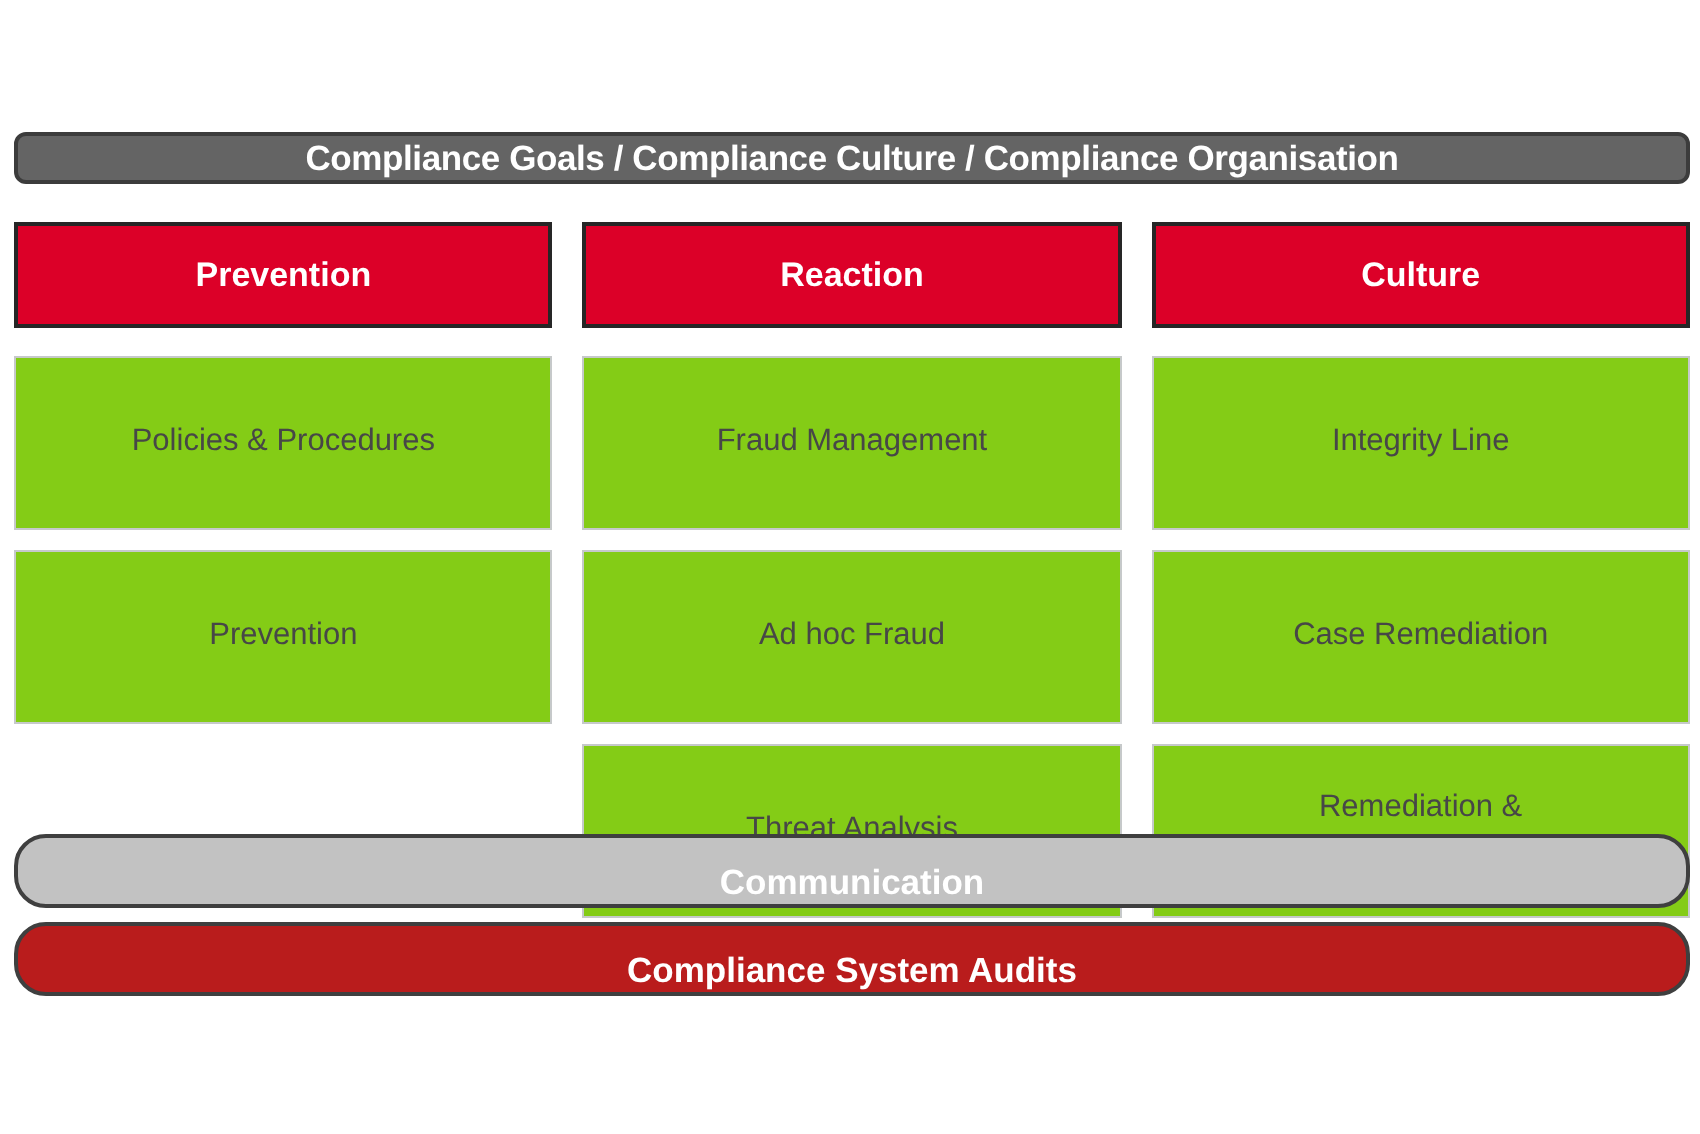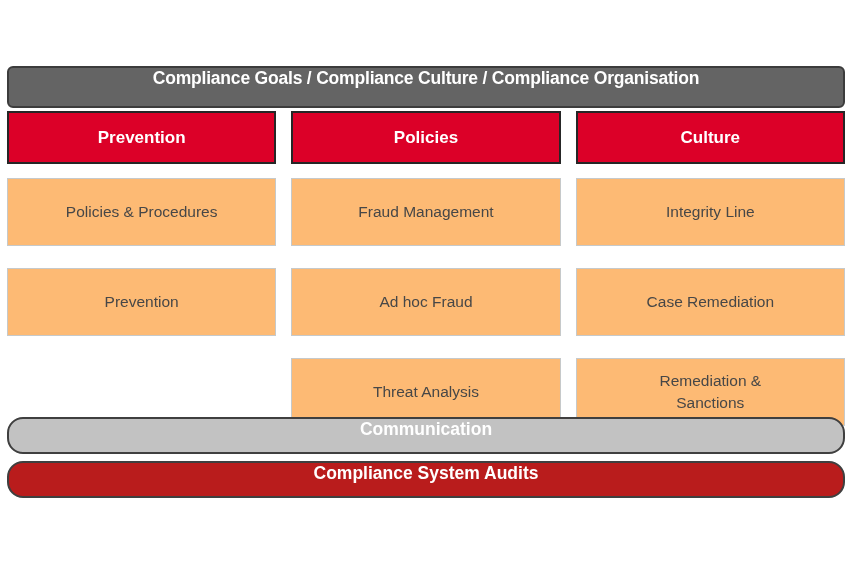--- a/index.html
+++ b/index.html
@@ -13,26 +13,26 @@
     background: #ffffff;
     margin: 0 auto;
     overflow: hidden;
   }
 
   .title-bar {
     position: absolute;
     left: 7px;
     top: 66px;
     width: 838px;
-    height: 42px;
+    height: 26px;
     background: #646464;
     border: 2px solid #3c3c3c;
     border-radius: 6px;
     display: flex;
-    align-items: flex-start;
+    align-items: flex-end;
     justify-content: center;
     color: #ffffff;
     font-size: 17.5px;
     font-weight: bold;
     letter-spacing: -0.2px;
   }
 
   .columns {
     position: absolute;
     left: 7px;
@@ -50,23 +50,23 @@
     border: 2px solid #262626;
     display: flex;
     align-items: center;
     justify-content: center;
     color: #ffffff;
     font-size: 17px;
     font-weight: bold;
   }
 
   .cell {
-    height: 68px;
-    margin-bottom: 22px;
-    background: #fdba74;
+    height: 87px;
+    margin-bottom: 10px;
+    background: #84cc16;
     border: 1px solid #c6c9ca;
     display: flex;
     align-items: center;
     justify-content: center;
     text-align: center;
     color: #474747;
     font-size: 15.5px;
     line-height: 1.45;
   }
 
@@ -77,21 +77,21 @@
   }
 
   .footer-bar {
     position: absolute;
     left: 7px;
     width: 838px;
     height: 37px;
     border: 2px solid #3f3f3f;
     border-radius: 16px;
     display: flex;
-    align-items: flex-start;
+    align-items: flex-end;
     justify-content: center;
     color: #ffffff;
     font-size: 17.5px;
     font-weight: bold;
   }
 
   .footer-bar.communication { top: 417px; background: #c2c2c2; }
   .footer-bar.audits        { top: 461px; background: #b91c1c; }
 </style>
 </head>
@@ -112,21 +112,21 @@
       <div class="cell">
         <span>Policies &amp; Procedures</span>
       </div>
       <div class="cell">
         <span>Prevention</span>
       </div>
     </div>
 
     <div class="column">
       <div class="col-header">
-        <span>Policies</span>
+        <span>Reaction</span>
       </div>
       <div class="cell">
         <span>Fraud Management</span>
       </div>
       <div class="cell">
         <span>Ad hoc Fraud</span>
       </div>
       <div class="cell">
         <span>Threat Analysis</span>
       </div>

